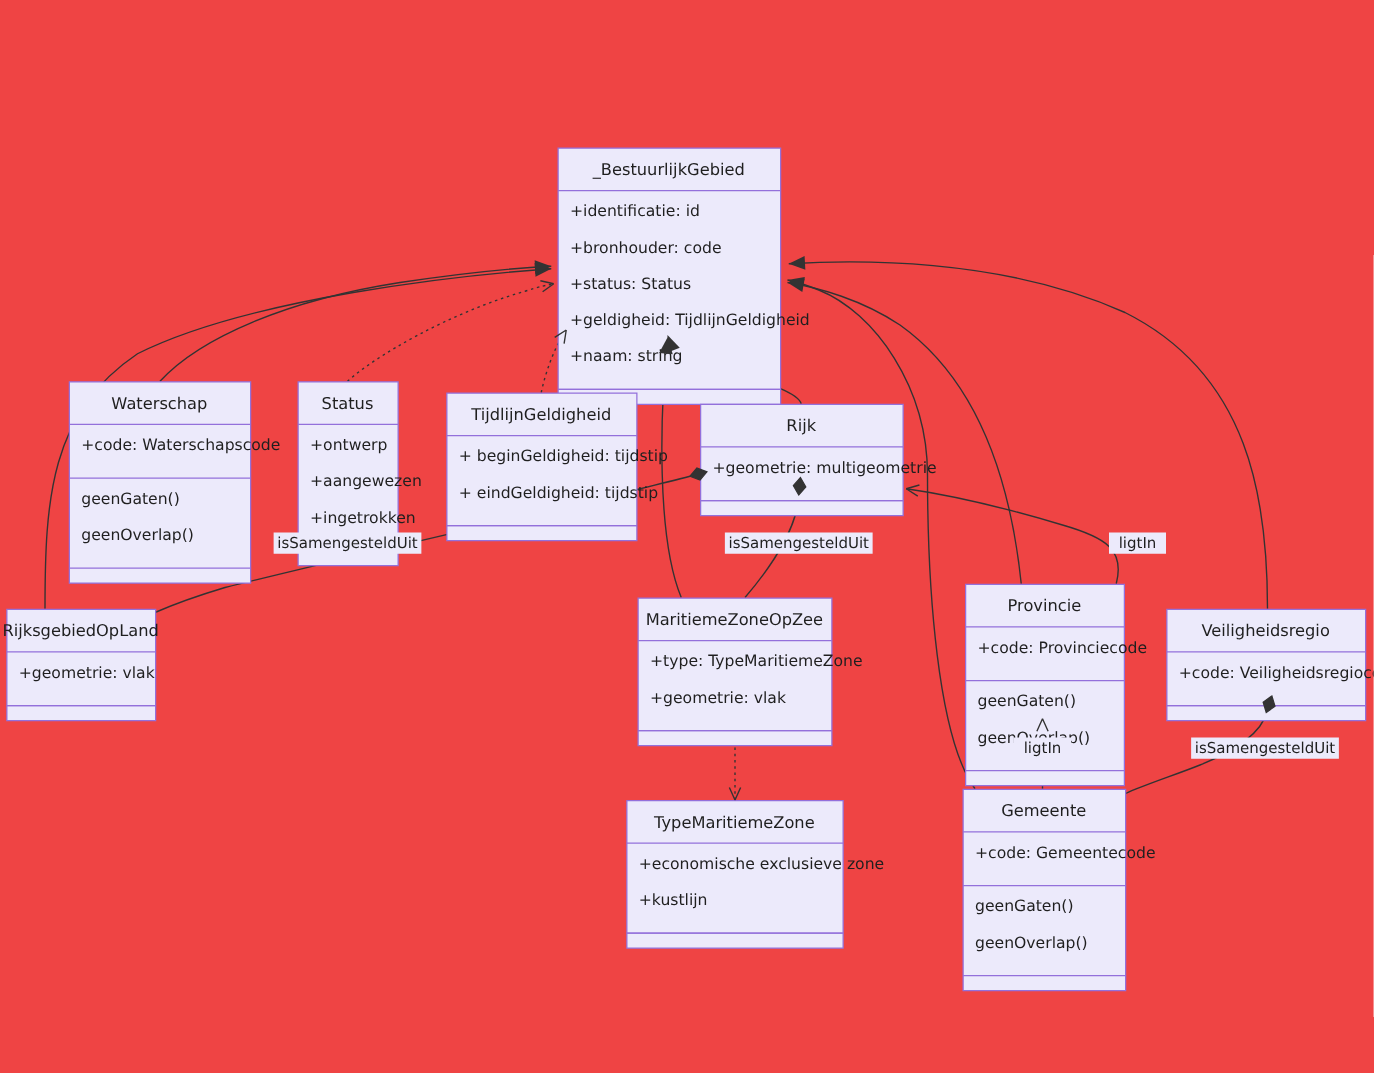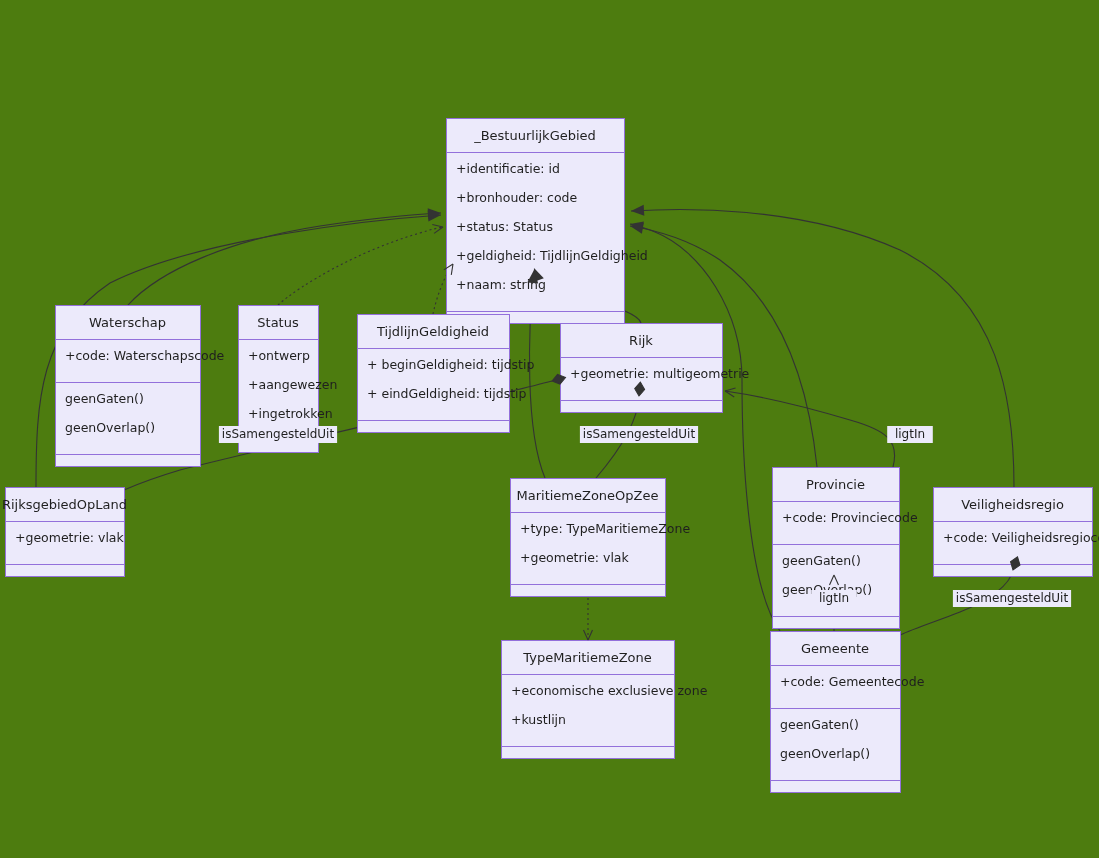--- a/index.html
+++ b/index.html
@@ -4,21 +4,21 @@
 <style>
   html, body {
     margin: 0;
     padding: 0;
     background: #ffffff;
   }
   #diagram-root {
     position: relative;
     width: 1099px;
     height: 858px;
-    background: #4d7c0f;
+    background: #ef4444;
     font-family: "DejaVu Sans", sans-serif;
     overflow: hidden;
   }
   svg.uml-canvas {
     position: absolute;
     left: 0;
     top: 0;
     width: 1099px;
     height: 858px;
   }

